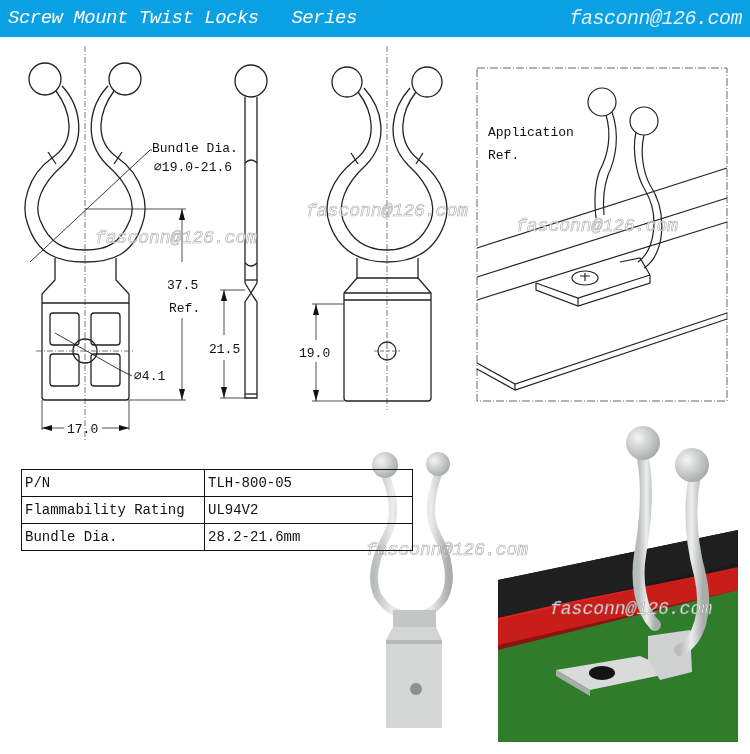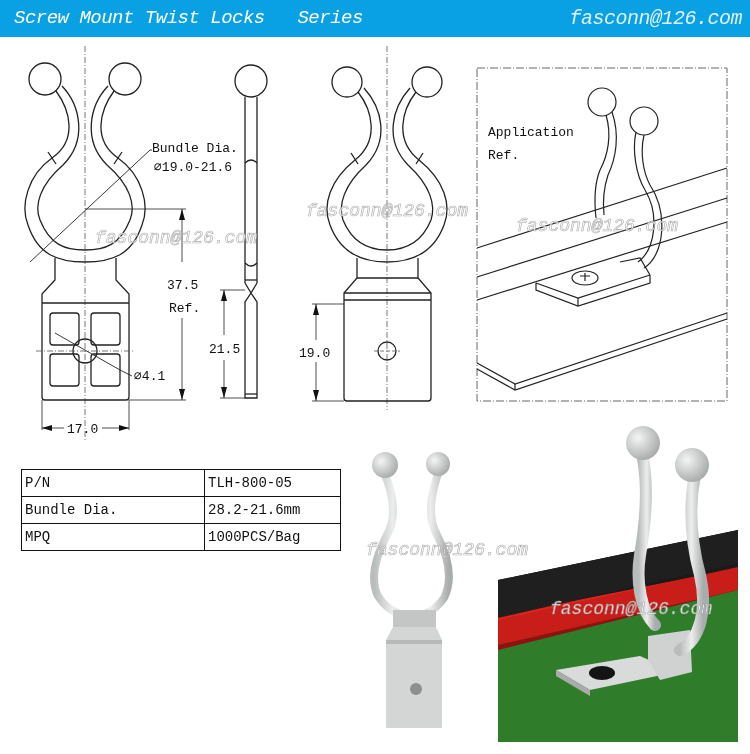--- a/index.html
+++ b/index.html
@@ -1,23 +1,23 @@
 <!DOCTYPE html>
 <html><head>
 <meta charset="utf-8">
 <style>
   html, body { margin:0; padding:0; background:#fff; }
   body { width:750px; height:754px; position:relative; overflow:hidden; font-family:"Liberation Serif","DejaVu Serif",serif; }
   .header { position:absolute; left:0; top:0; width:750px; height:37px; background:#0aa0e4; }
-  .header .title { position:absolute; left:8px; top:7px; color:#fff; font-family:"Liberation Mono","DejaVu Sans Mono",monospace; font-style:italic; font-size:19px; letter-spacing:-0.5px; white-space:pre;margin-left:6px; }
+  .header .title { position:absolute; left:8px; top:7px; color:#fff; font-family:"Liberation Mono","DejaVu Sans Mono",monospace; font-style:italic; font-size:19px; letter-spacing:-0.5px; white-space:pre; }
   .header .email { position:absolute; right:8px; top:7px; color:#dff2fc; font-family:"Liberation Mono","DejaVu Sans Mono",monospace; font-style:italic; font-size:20px; letter-spacing:-0.5px; }
   svg { position:absolute; left:0; top:0; }
   .lbl { font-family:"Liberation Mono","DejaVu Sans Mono",monospace; font-size:13px; fill:#111; }
   .wm { font-family:"Liberation Mono","DejaVu Sans Mono",monospace; font-style:italic; font-size:18px; fill:#fff; stroke:#9a9a9a; stroke-width:0.6px; opacity:0.85; }
-  table.spec { position:absolute; left:21px; top:469px; border-collapse:collapse; width:320px; font-family:"Liberation Mono","DejaVu Sans Mono",monospace; font-size:14px; color:#111; }
+  table.spec { position:absolute; left:21px; top:469px; border-collapse:collapse; width:392px; font-family:"Liberation Mono","DejaVu Sans Mono",monospace; font-size:14px; color:#111; }
   table.spec td { border:1.5px solid #111; height:26px; padding:0 3px; white-space:nowrap; }
   table.spec td.k { width:176px; }
 </style>
 </head>
 <body>
 
 <div class="header">
   <span class="title">Screw Mount Twist Locks   Series</span>
   <span class="email">fasconn@126.com</span>
 </div>
@@ -202,21 +202,21 @@
   </g>
 </svg>
 
 <table class="spec">
   <tbody>
       <tr>
     <td class="k">P/N</td>
     <td>TLH-800-05</td>
   </tr>
   <tr>
+    <td class="k">Flammability Rating</td>
+    <td>UL94V2</td>
+  </tr>
+  <tr>
     <td class="k">Bundle Dia.</td>
     <td>28.2-21.6mm</td>
   </tr>
-  <tr>
-    <td class="k">MPQ</td>
-    <td>1000PCS/Bag</td>
-  </tr>
 </tbody>
   </table>
 
 </body></html>

